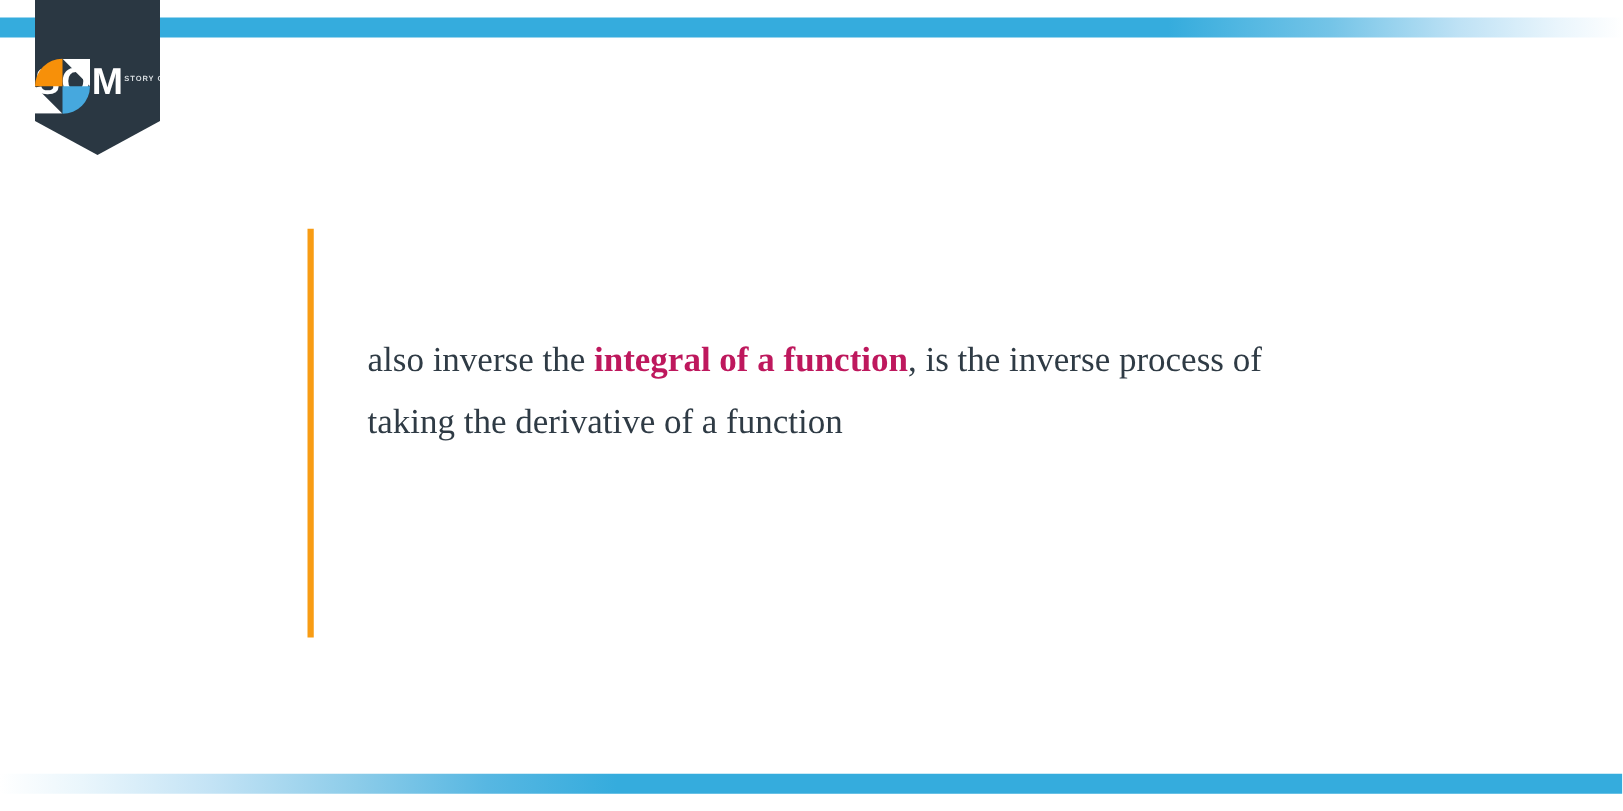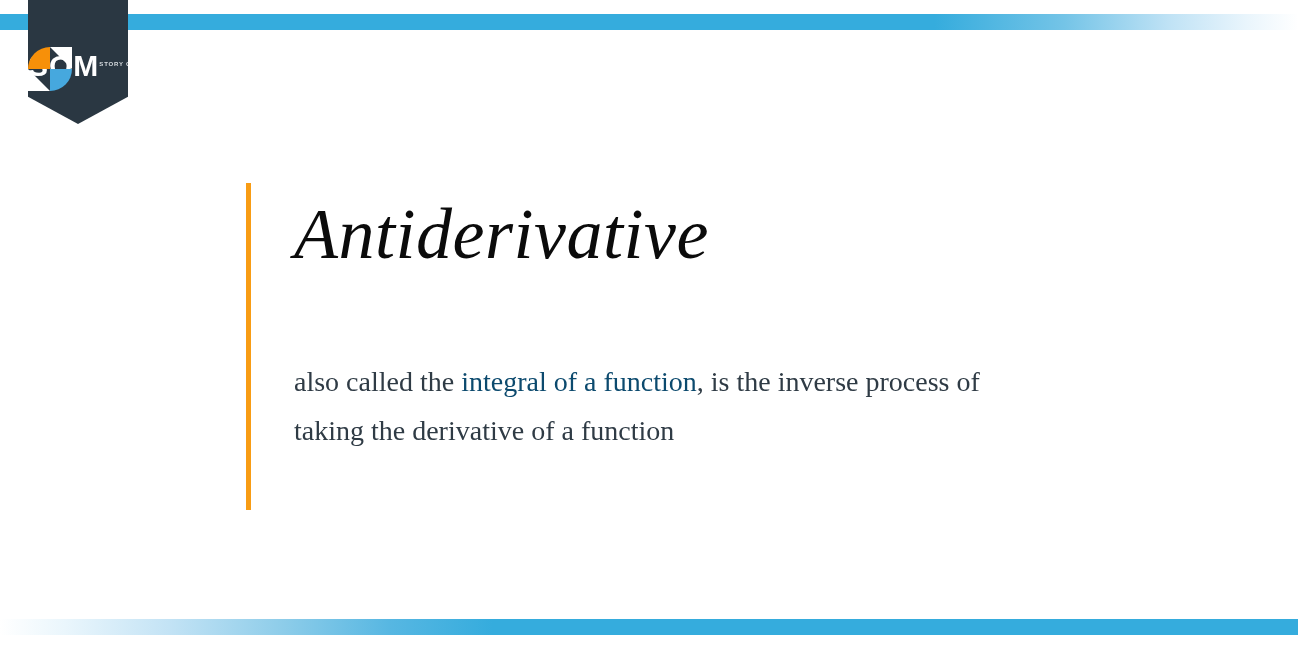--- a/index.html
+++ b/index.html
@@ -147,22 +147,22 @@
   .body-text {
     margin: 0;
     padding-top: 81px;
     font-family: "Liberation Serif", serif;
     font-size: 28px;
     line-height: 49px;
     color: #2F3B45;
     max-width: 740px;
   }
   .highlight {
-    color: #0c4a6e;
-    font-weight: normal;
+    color: #be185d;
+    font-weight: bold;
   }
 </style>
 </head>
 <body>
 
 <div class="slide">
 
   <div class="rule rule-top"></div>
 
   <div class="logo-badge">
@@ -172,22 +172,21 @@
       <div class="q q-bl"></div>
       <div class="q q-br"></div>
     </div>
     <div class="logo-word">SOM</div>
     <div class="logo-tag">STORY OF MATHEMATICS</div>
   </div>
 
   <div class="accent-bar"></div>
 
   <div class="content">
-    <h1 class="title">Antiderivative</h1>
 
     <p class="body-text">
-      <span>also called the </span><span class="highlight">integral of a function</span><span>, is the inverse process of taking the derivative of a function</span>
+      <span>also inverse the </span><span class="highlight">integral of a function</span><span>, is the inverse process of taking the derivative of a function</span>
     </p>
   </div>
 
   <div class="rule rule-bottom"></div>
 
 </div>
 
 </body></html>

